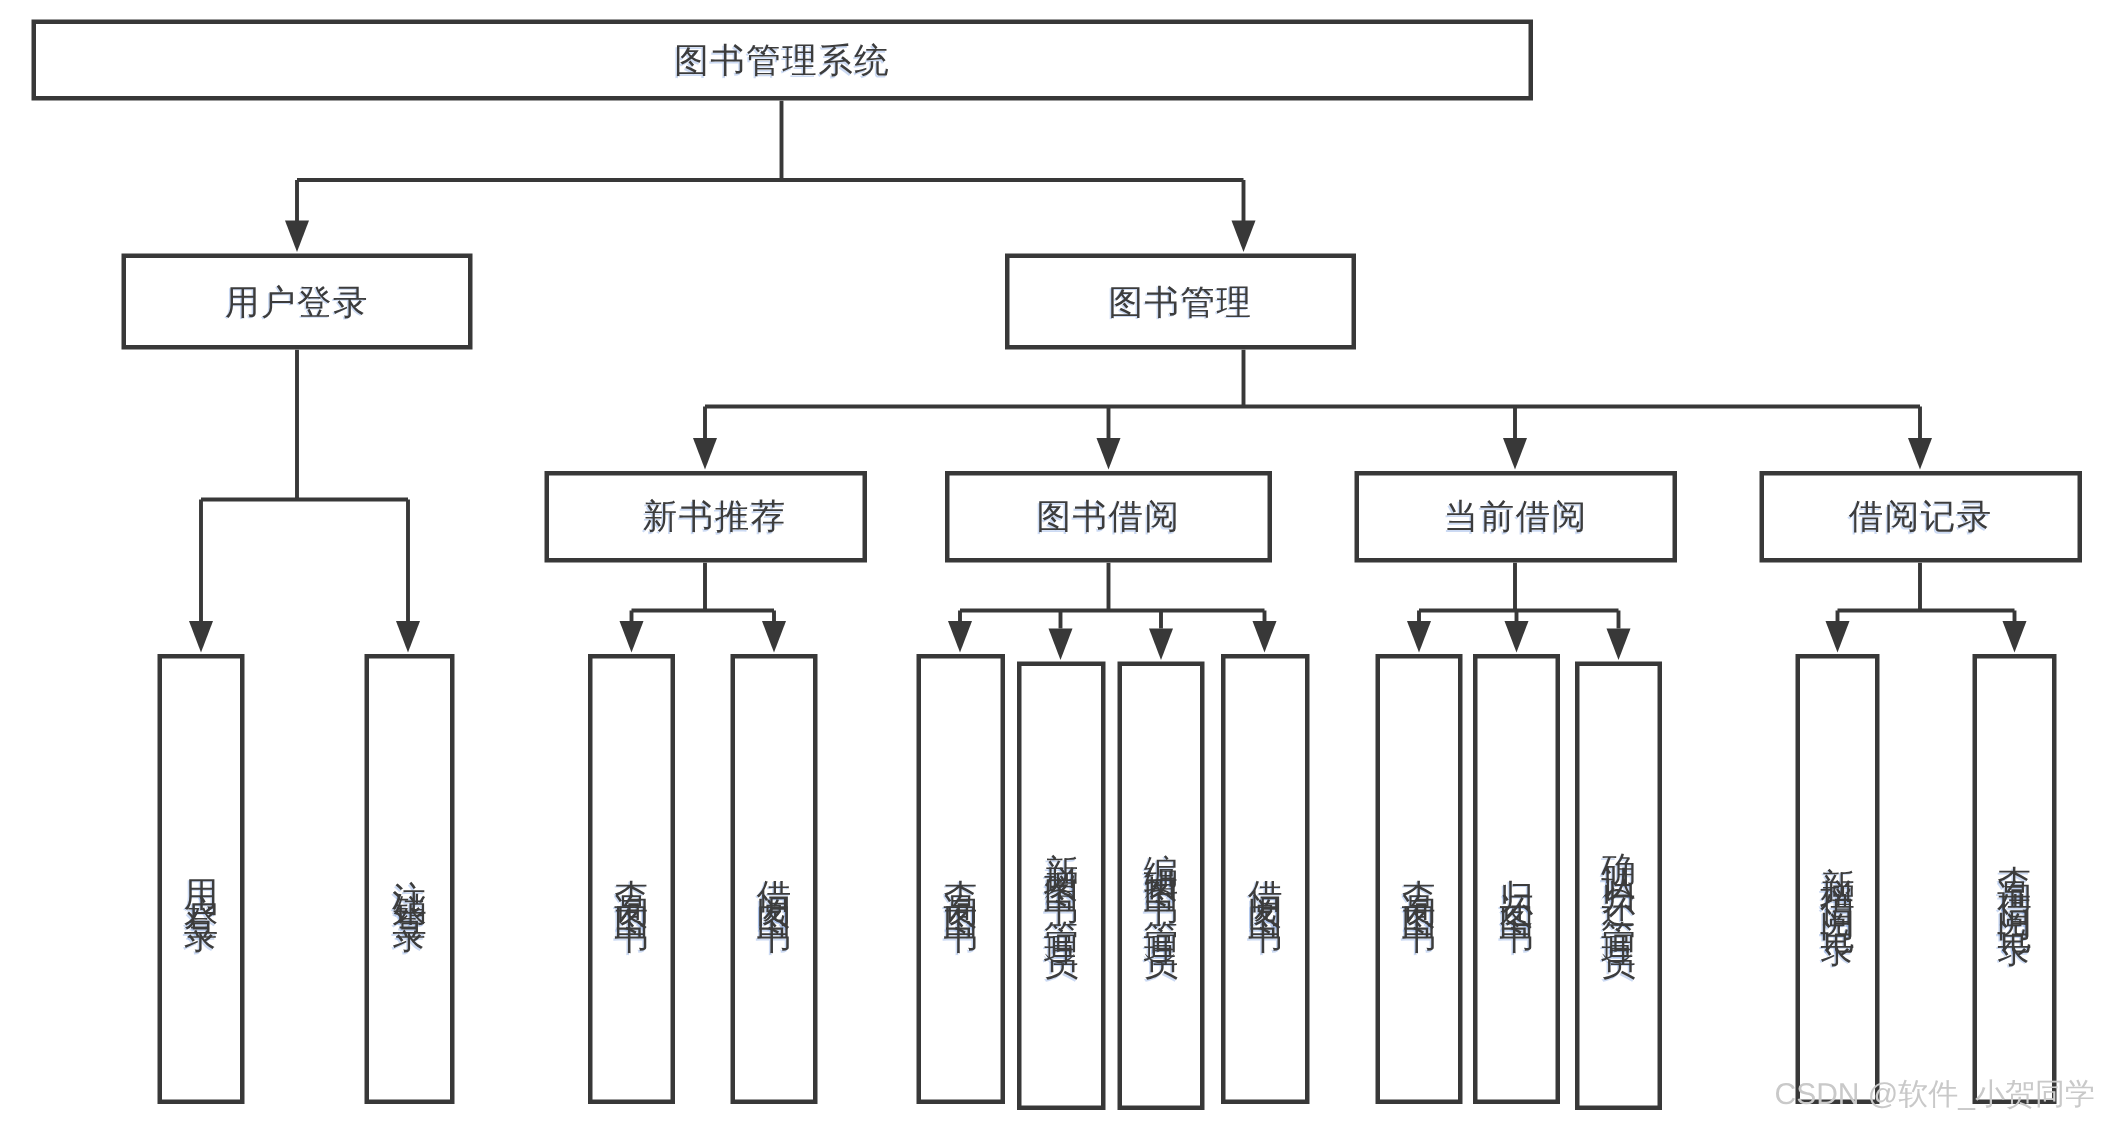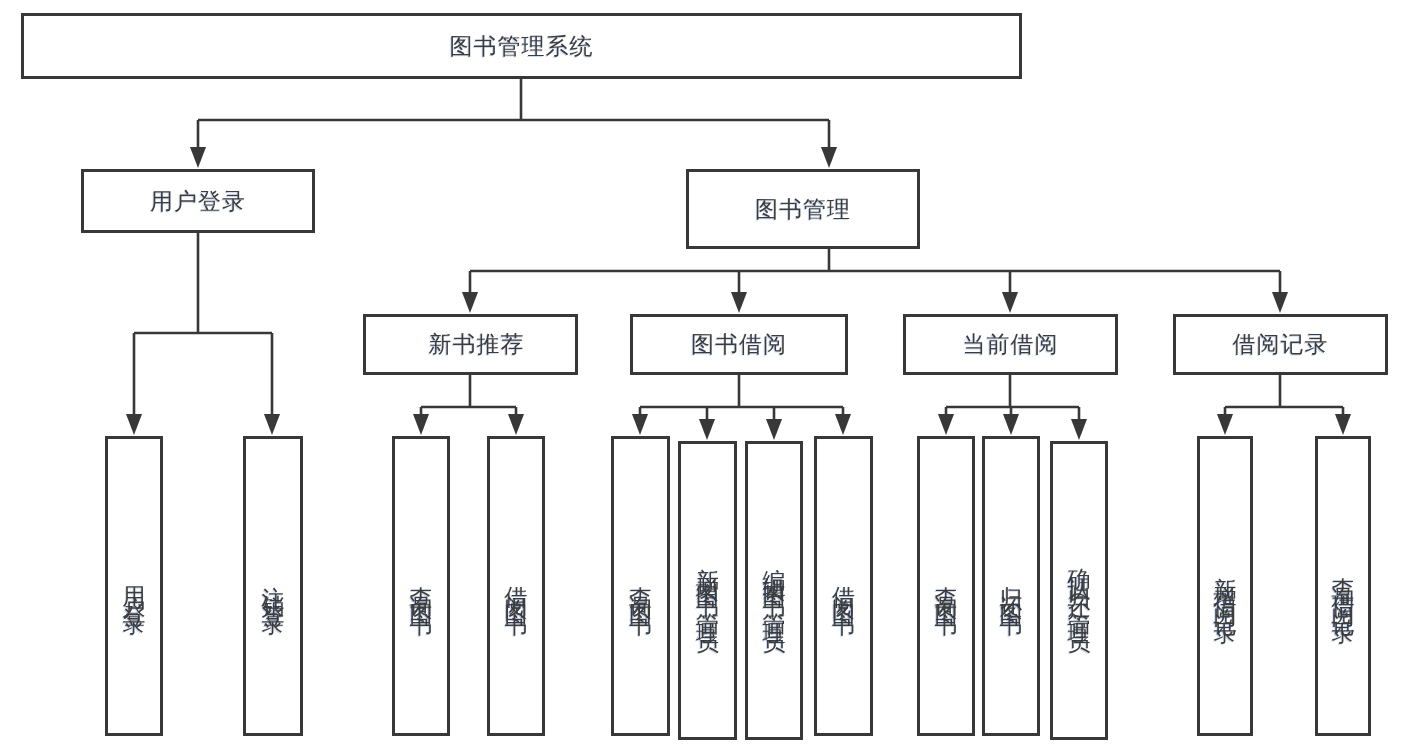--- a/index.html
+++ b/index.html
@@ -117,24 +117,24 @@
 
     <g>
       <path d="M1280 375 V407 M1225 407 H1343"></path>
       <line x1="1225" y1="407" x2="1225" y2="416"></line>
         <polygon points="1217,414 1233,414 1225,435"></polygon>
       <line x1="1343" y1="407" x2="1343" y2="416"></line>
         <polygon points="1335,414 1351,414 1343,435"></polygon>
     </g>
   </svg>
 
-  <div class="box hbox" style="left:21px;top:13px;width:1001px;height:66px;">图书管理系统</div>
+  <div class="box hbox" style="left:21px;top:13px;width:1001px;height:54px;">图书管理系统</div>
 
   <div class="box hbox" style="left:81px;top:169px;width:234px;height:64px;">用户登录</div>
-  <div class="box hbox" style="left:686px;top:169px;width:234px;height:80px;">图书管理</div>
+  <div class="box hbox" style="left:670px;top:169px;width:234px;height:64px;">图书管理</div>
 
   <div class="box hbox" style="left:363px;top:314px;width:215px;height:61px;padding-left:12px;">新书推荐</div>
   <div class="box hbox" style="left:630px;top:314px;width:218px;height:61px;text-align:right;">图书借阅</div>
   <div class="box hbox" style="left:903px;top:314px;width:215px;height:61px;">当前借阅</div>
   <div class="box hbox" style="left:1173px;top:314px;width:215px;height:61px;">借阅记录</div>
 
   <div class="box leaf" style="left:105px;top:436px;width:58px;height:300px;">
     <span class="vtext">用户登录</span>
   </div>
   <div class="box leaf" style="left:243px;top:436px;width:60px;height:300px;">
@@ -171,14 +171,15 @@
     <span class="vtext">确认归还（管理员）</span>
   </div>
 
   <div class="box leaf" style="left:1197px;top:436px;width:56px;height:300px;">
     <span class="vtext">新增借阅记录</span>
   </div>
   <div class="box leaf" style="left:1315px;top:436px;width:56px;height:300px;">
     <span class="vtext">查询借阅记录</span>
   </div>
 
+  <div class="watermark">CSDN @软件_小贺同学</div>
 
 </div>
 
 </body></html>

